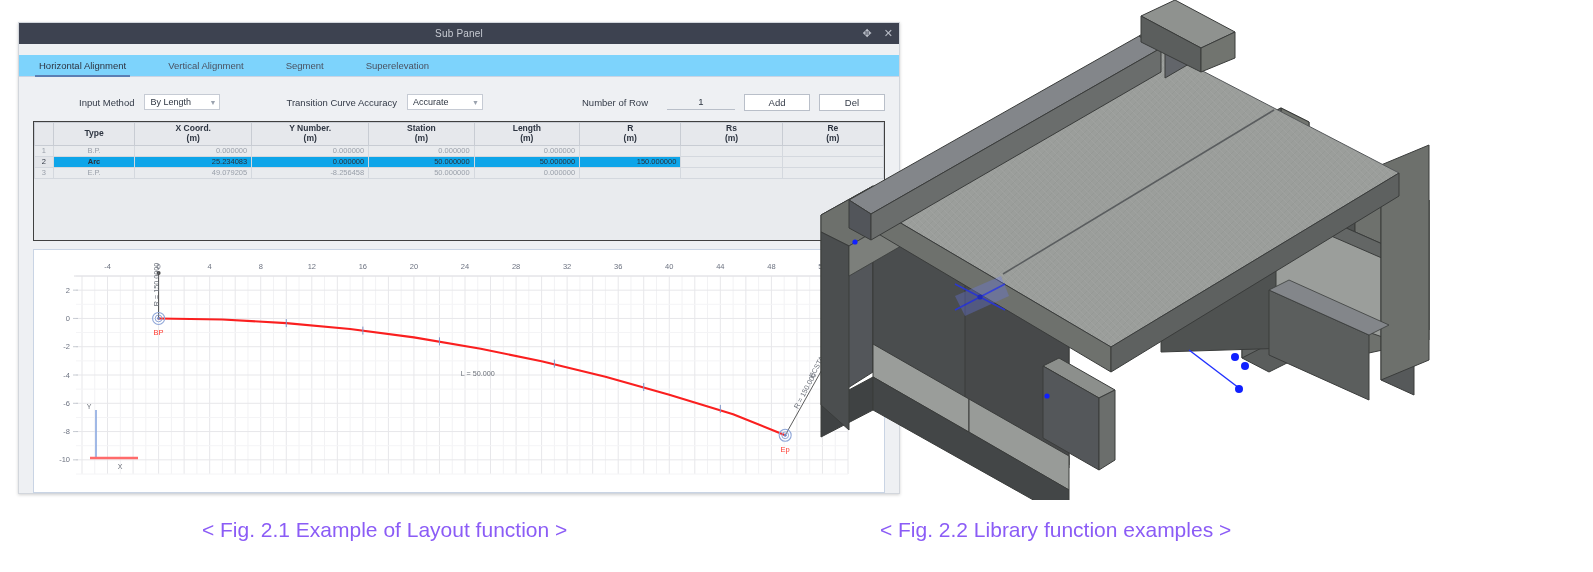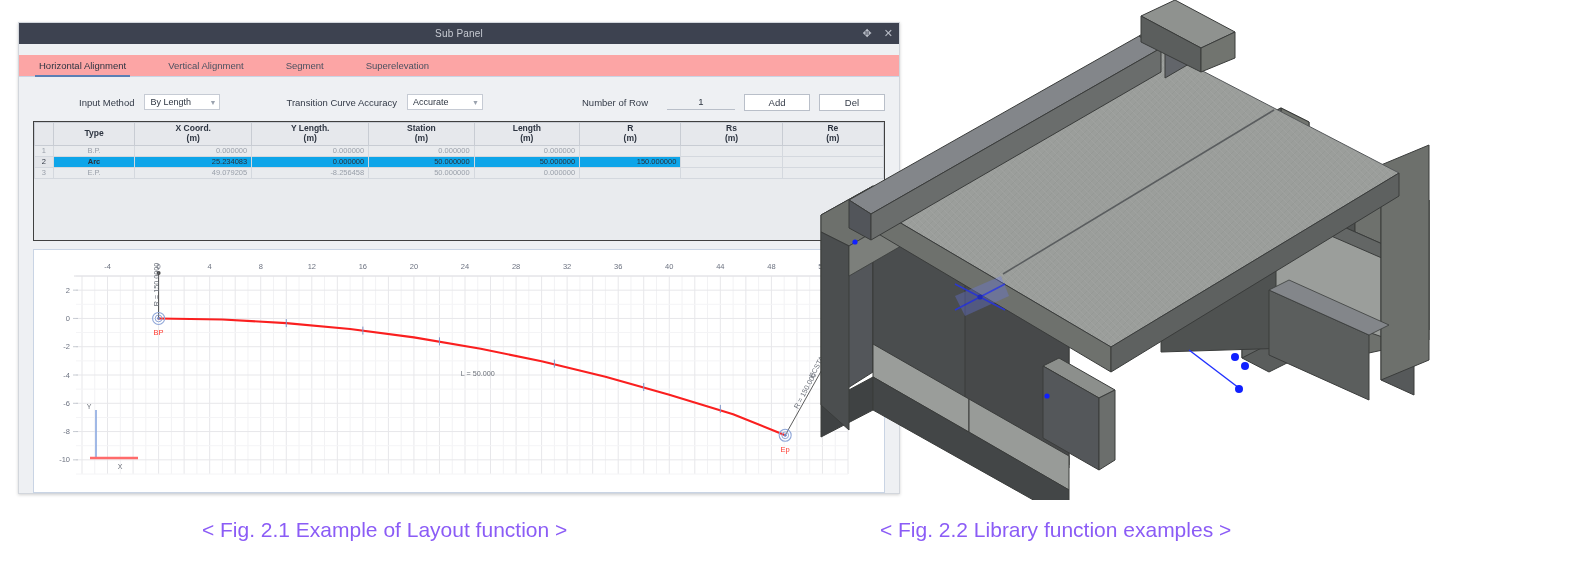--- a/index.html
+++ b/index.html
@@ -44,21 +44,21 @@
     color:#c7cad2; font-size:10px; letter-spacing:.2px;
   }
   .titlebar-btns {
     position:absolute; right:6px; top:0; height:21px;
     display:flex; align-items:center; gap:12px;
   }
   .tb-icon { color:#b9bdc7; font-size:11px; line-height:1; cursor:pointer; }
 
   
   .tabbar {
-    height:22px; background:#fca5a5;
+    height:22px; background:#7dd3fc;
     display:flex; align-items:flex-end;
     padding-left:20px; border-bottom:1px solid #c9d4e4;
     margin-top:11px;
   }
   .tab {
     font-size:9.5px; color:#4a5160;
     padding:0 0 5px 0; margin-right:42px;
     position:relative; cursor:pointer; white-space:nowrap;
   }
   .tab.active { color:#2d3441; }
@@ -202,21 +202,21 @@
               <tr>
                 <th></th>
                 <th>
                   <span>Type</span>
                 </th>
                 <th>
                   <span>X Coord.</span>
                   <span class="unit">(m)</span>
                 </th>
                 <th>
-                  <span>Y Length.</span>
+                  <span>Y Number.</span>
                   <span class="unit">(m)</span>
                 </th>
                 <th>
                   <span>Station</span>
                   <span class="unit">(m)</span>
                 </th>
                 <th>
                   <span>Length</span>
                   <span class="unit">(m)</span>
                 </th>

